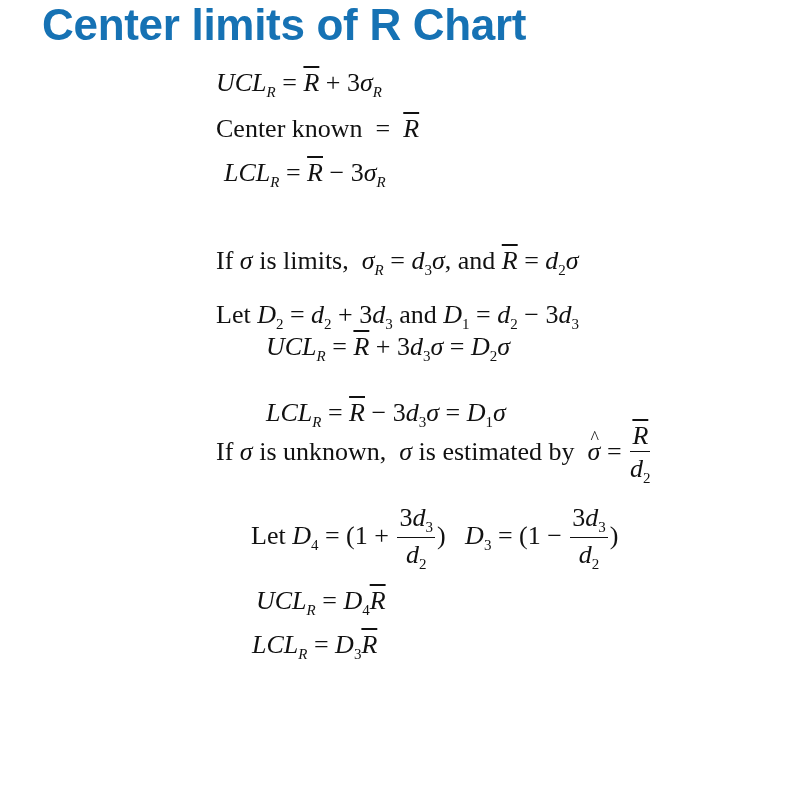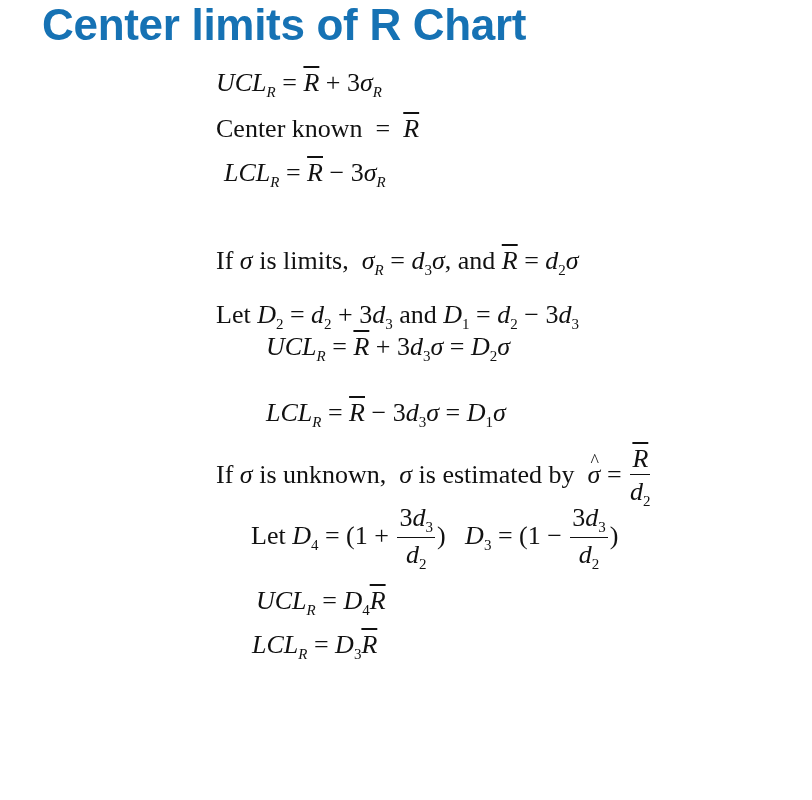--- a/index.html
+++ b/index.html
@@ -44,21 +44,21 @@
 <div class="math" style="left:216px; top:302px;">
   <span>Let</span> <i>D</i><sub class="n">2</sub> = <i>d</i><sub class="n">2</sub> + 3<i>d</i><sub class="n">3</sub> <span>and</span> <i>D</i><sub class="n">1</sub> = <i>d</i><sub class="n">2</sub> − 3<i>d</i><sub class="n">3</sub>
 </div>
 <div class="math" style="left:266px; top:334px;text-align:right;">
   <i>UCL</i><sub>R</sub>&nbsp;= <i class="bar">R</i> + 3<i>d</i><sub class="n">3</sub><i>σ</i> = <i>D</i><sub class="n">2</sub><i>σ</i>
 </div>
 <div class="math" style="left:266px; top:390px;margin-top:10px;">
   <i>LCL</i><sub>R</sub>&nbsp;= <i class="bar">R</i> − 3<i>d</i><sub class="n">3</sub><i>σ</i> = <i>D</i><sub class="n">1</sub><i>σ</i>
 </div>
 
-<div class="math" style="left:216px; top:446px;">
+<div class="math" style="left:216px; top:423px;">
   <span>If</span> <i>σ</i> <span>is unknown,</span>&nbsp; <i>σ</i> <span>is estimated by</span>&nbsp; <i class="hat">σ</i> =
   <span class="frac">
     <span class="num"><i class="bar">R</i></span>
     <span class="den"><i>d</i><sub class="n">2</sub></span>
   </span>
 </div>
 
 <div class="math" style="left:216px; top:505px;margin-left:35px;">
   <span>Let</span> <i>D</i><sub class="n">4</sub>&nbsp;= (1 +
   <span class="frac">

